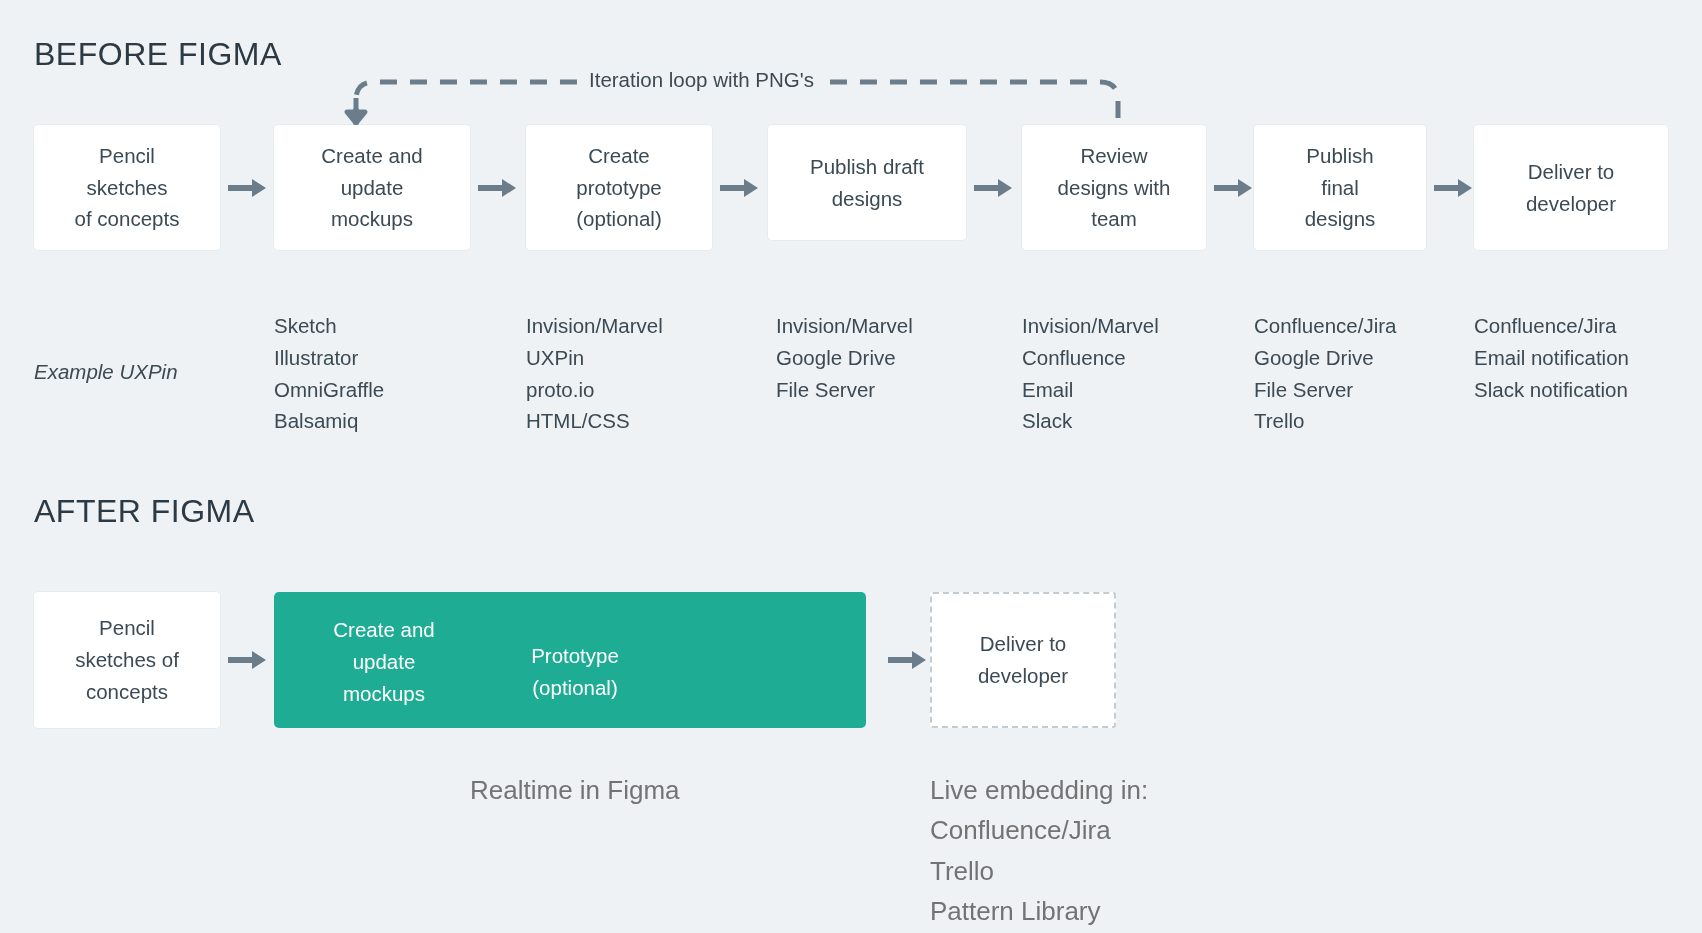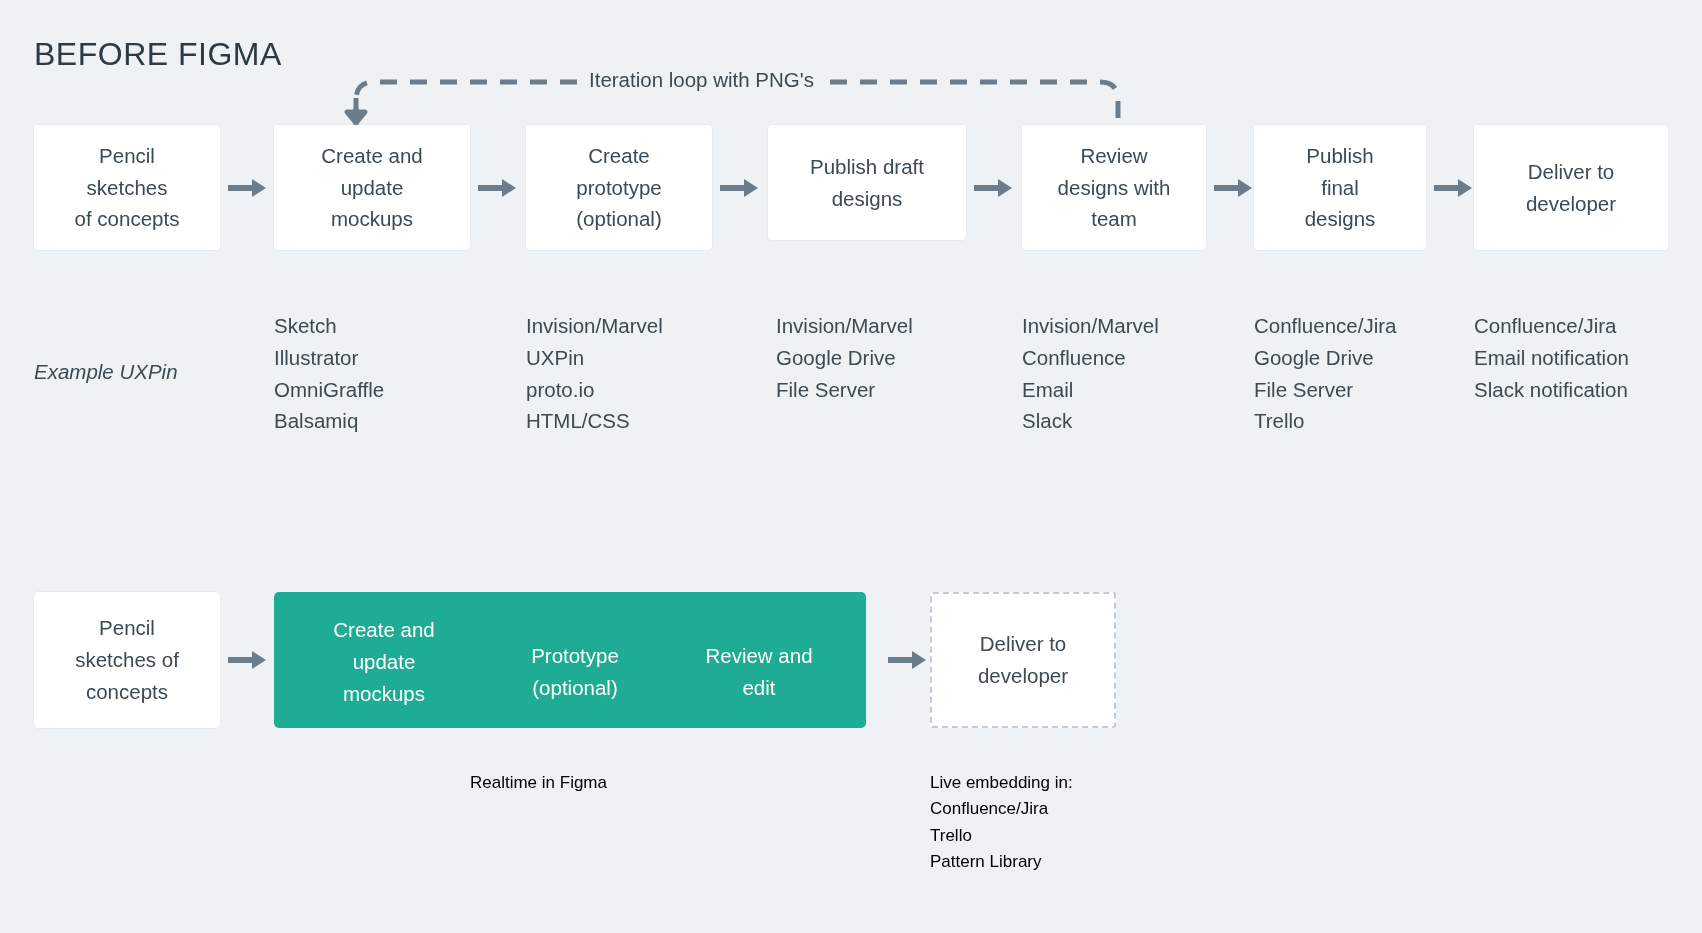--- a/index.html
+++ b/index.html
@@ -101,23 +101,23 @@
   }
   .tools-label {
     position: absolute;
     font-size: 20.5px;
     font-style: italic;
     color: #3b4a54;
     white-space: nowrap;
   }
   .caption {
     position: absolute;
-    font-size: 17px;
-    line-height: 1.55;
-    color: #000000;
+    font-size: 26px;
+    line-height: 1.55;
+    color: #737373;
     white-space: pre-line;
   }
 </style>
 </head>
 <body>
 
 <div class="stage">
 
   <div class="section-title" id="title-before">BEFORE FIGMA</div>
 
@@ -221,41 +221,40 @@
 Email
 Slack</div>
   <div class="tools" style="left:1254px; top:310px;">Confluence/Jira
 Google Drive
 File Server
 Trello</div>
   <div class="tools" style="left:1474px; top:310px;">Confluence/Jira
 Email notification
 Slack notification</div>
 
+  <div class="section-title" id="title-after">AFTER FIGMA</div>
 
   <div class="pbox" style="left:34px; top:592px; width:186px; height:136px;">
     <span class="txt">Pencil
 sketches of
 concepts</span>
   </div>
 
   <div class="arrow" style="left:228px; top:648px; width:40px;">
     <svg width="40" height="24" viewBox="0 0 40 24">
         <path d="M0 9 h24 v-6 l14 9 -14 9 v-6 H0 z" fill="#6b7d8a"></path>
       </svg>
   </div>
 
   <div class="tealbox" style="left:274px; top:592px; width:592px; height:136px;">
     <div class="teal-seg" style="left:10px; top:22px; width:200px;">Create and
 update
 mockups</div>
     <div class="teal-seg" style="left:206px; top:48px; width:190px;">Prototype
 (optional)</div>
-    <div class="teal-seg" style="left:388px; top:48px; width:194px;">Review and
-edit</div>
   </div>
 
   <div class="arrow" style="left:888px; top:648px; width:40px;">
     <svg width="40" height="24" viewBox="0 0 40 24">
         <path d="M0 9 h24 v-6 l14 9 -14 9 v-6 H0 z" fill="#6b7d8a"></path>
       </svg>
   </div>
 
   <div class="pbox dashed" style="left:930px; top:592px; width:186px; height:136px;">
     <span class="txt">Deliver to

